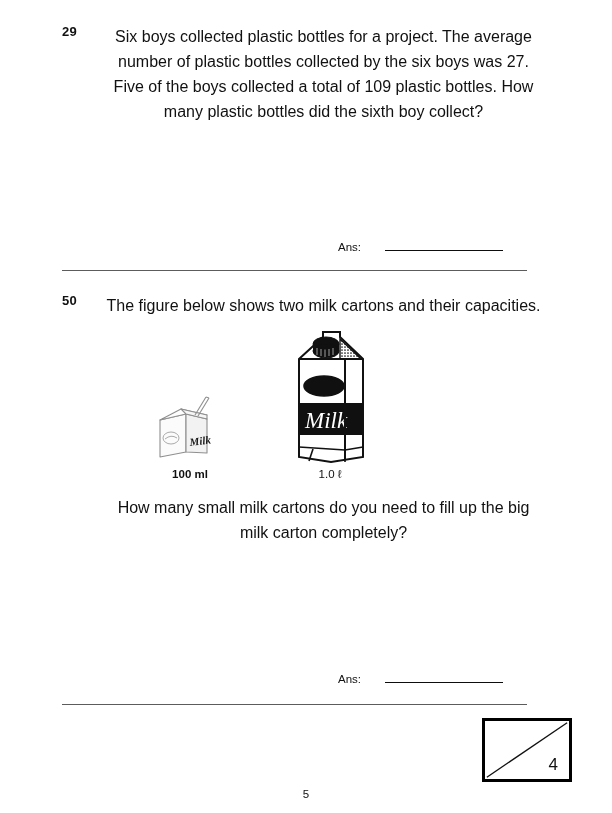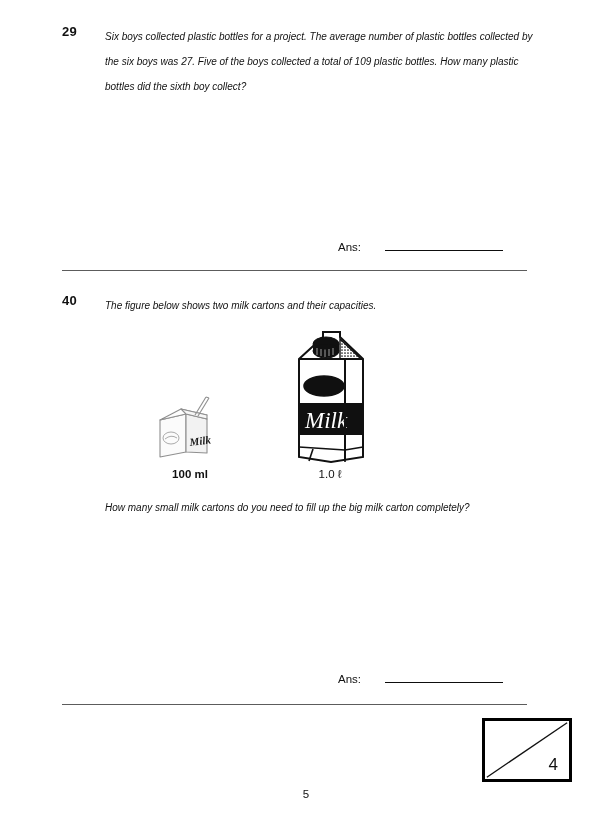--- a/index.html
+++ b/index.html
@@ -34,24 +34,23 @@
     top: 0px;
     font-weight: bold;
     font-size: 13px;
     letter-spacing: 0.2px;
   }
   .qbody {
     position: absolute;
     left: 43px;
     top: 0px;
     width: 437px;
-    font-size: 10px;
+    font-size: 16px;
     line-height: 25px;
-    text-align: left;
-    font-style: italic;
+    text-align: center;
   }
 
   
   .ansrow {
     position: absolute;
     font-size: 11.5px;
     display: flex;
     align-items: baseline;
   }
   .anslabel {
@@ -147,21 +146,21 @@
   </div>
 
   <div class="ansrow" style="left:338px; top:239px;">
     <span class="anslabel">Ans:</span>
     <span class="ansline"></span>
   </div>
 
   <div class="rule" style="top:270px;"></div>
 
   <div class="qblock" style="top:293px;">
-    <div class="qnum">40</div>
+    <div class="qnum">50</div>
     <div class="qbody">The figure below shows two milk cartons and their capacities.</div>
   </div>
 
   <div class="figure-area">
 
     <svg width="80" height="70" viewBox="0 0 80 70" style="position:absolute; left:88px; top:68px;">
       <g stroke="#8f8f8f" stroke-width="1.1" fill="#fbfbfb" stroke-linejoin="round">
 
         <path d="M10,27 L36,21 L36,59 L10,64 Z"></path>
 

